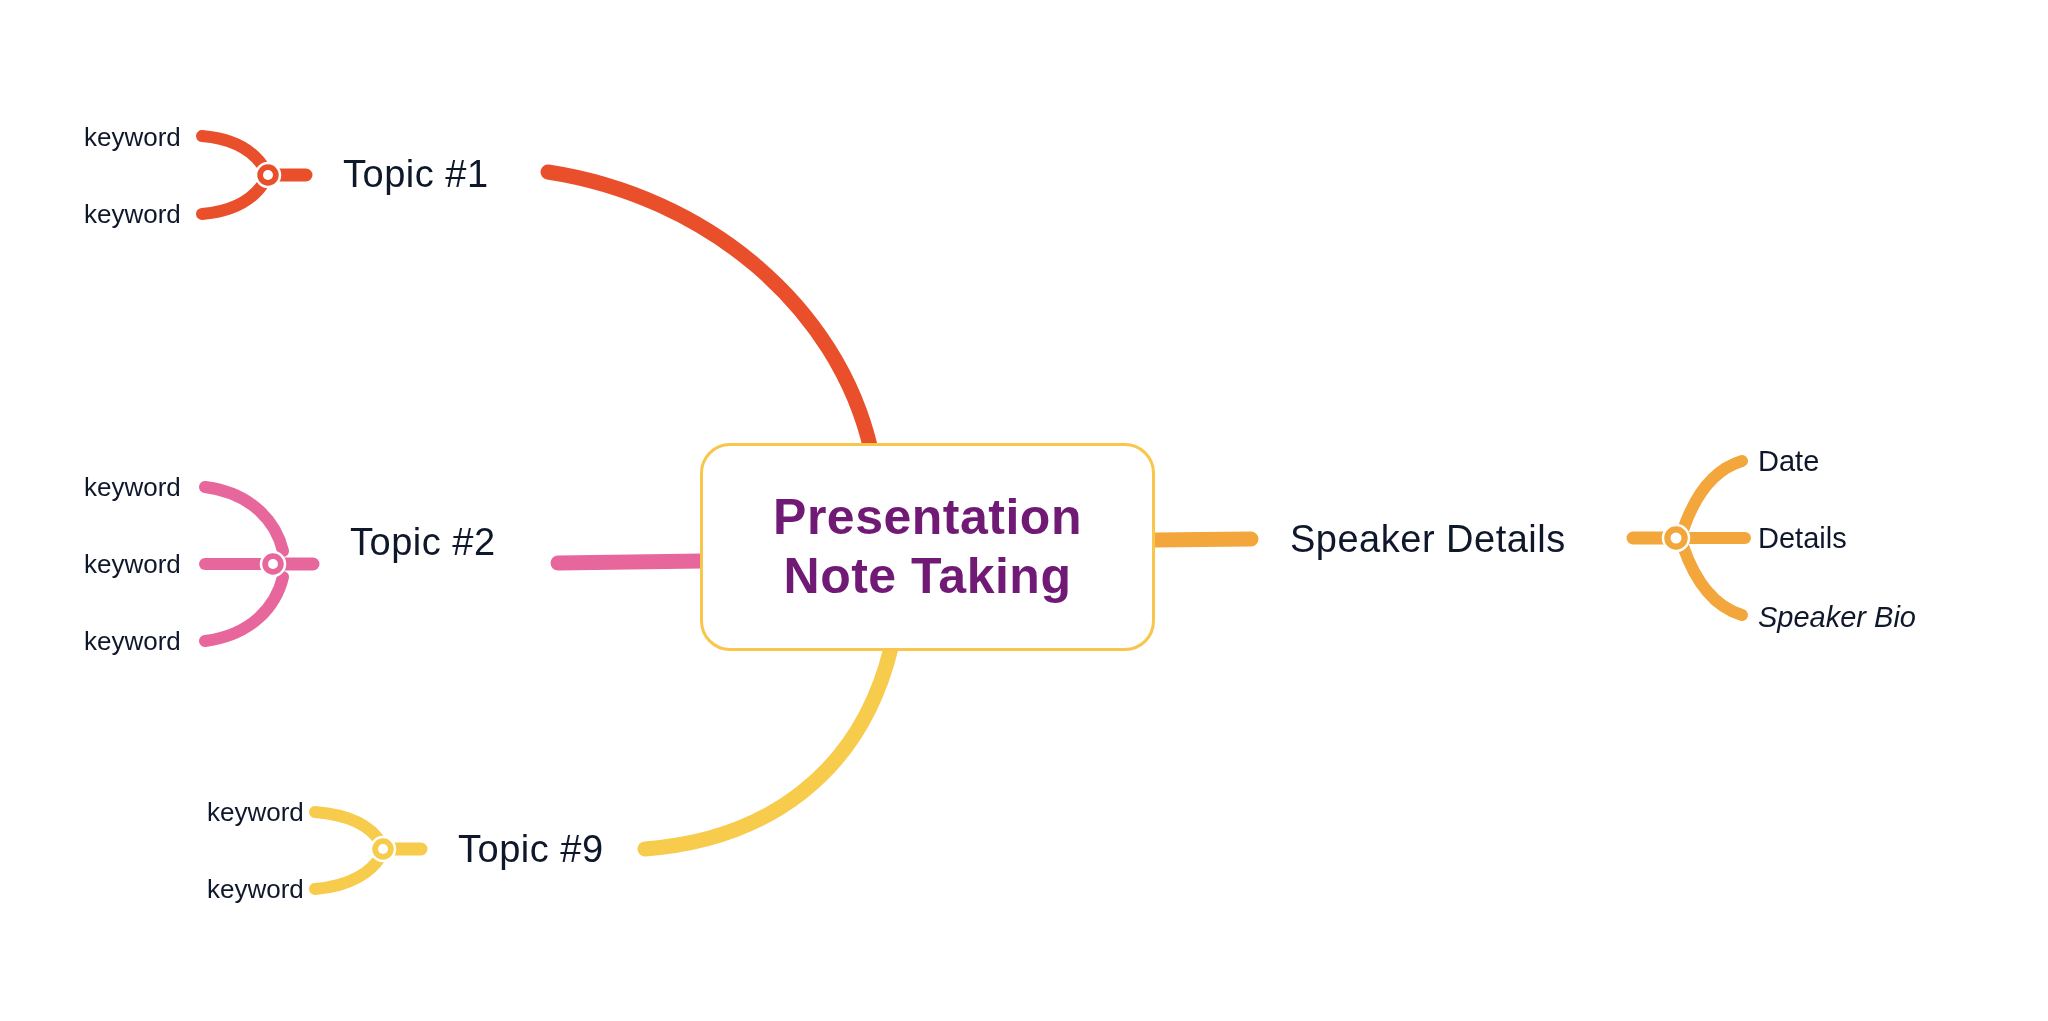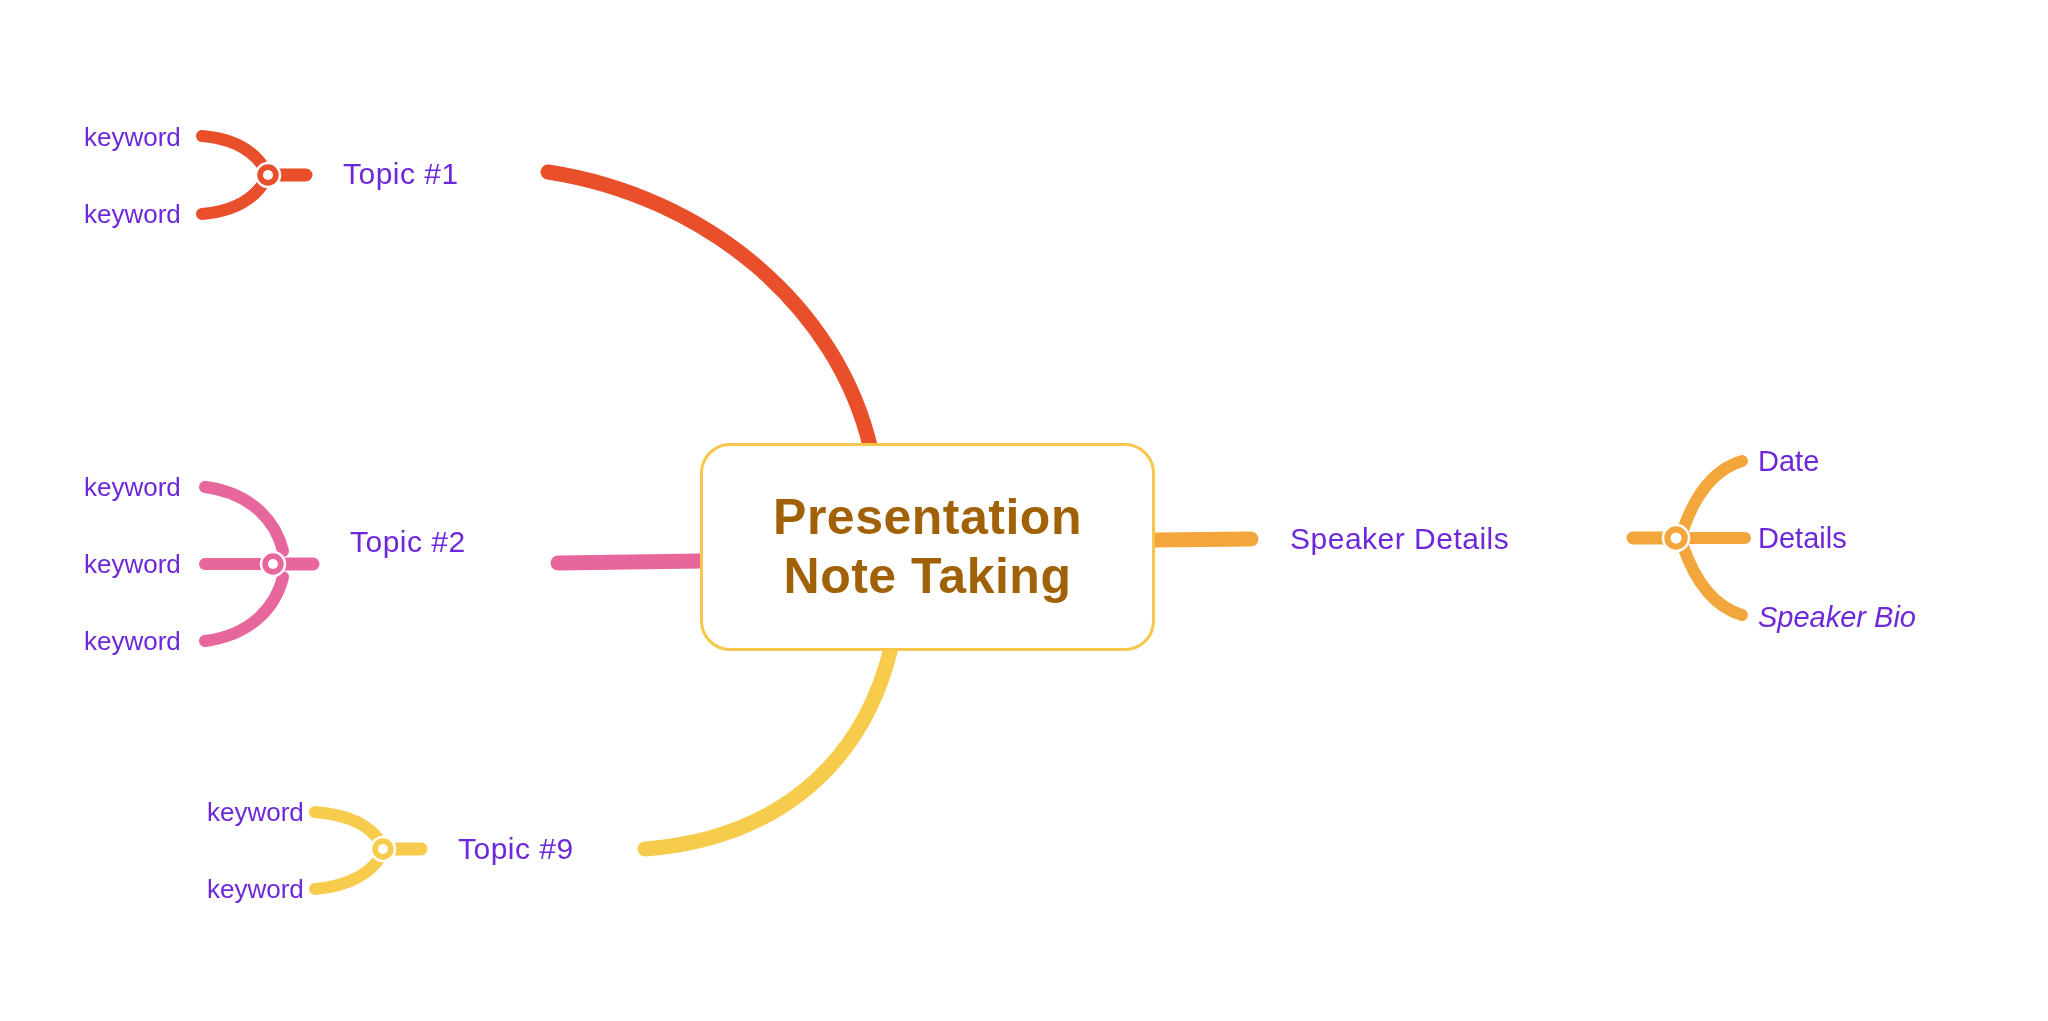--- a/index.html
+++ b/index.html
@@ -16,26 +16,26 @@
     overflow: hidden;
   }
   svg.links {
     position: absolute;
     left: 0; top: 0;
     z-index: 1;
   }
   .label {
     position: absolute;
     transform: translateY(-50%);
-    color: #6d28d9;
+    color: #0f172a;
     white-space: nowrap;
     z-index: 2;
   }
   .topic-label {
-    font-size: 30px;
+    font-size: 38px;
     letter-spacing: 0.5px;
   }
   .keyword-label {
     font-size: 26px;
   }
   .child-label {
     font-size: 29px;
     text-align: right;
   }
   .central-box {
@@ -98,21 +98,21 @@
     <path d="M 1155 540 L 1251 539" stroke-width="15" stroke-linecap="round" stroke="#F3A63C"></path>
     <path d="M 1633 538 L 1670 538" stroke-width="13" stroke-linecap="round" stroke="#F3A63C"></path>
     <path d="M 1683 530 C 1694 498 1712 470 1742 461" stroke-width="12" stroke-linecap="round" stroke="#F3A63C"></path>
     <path d="M 1680 538 L 1745 538" stroke-width="12" stroke-linecap="round" stroke="#F3A63C"></path>
     <path d="M 1683 546 C 1694 578 1712 606 1742 615" stroke-width="12" stroke-linecap="round" stroke="#F3A63C"></path>
     <circle cx="1676" cy="538" r="13" stroke="#ffffff" stroke-width="2.5" fill="#F3A63C"></circle>
     <circle cx="1676" cy="538" r="5.5" fill="#ffffff"></circle>
   </svg>
 
   <div class="central-box" style="border-color: rgb(247, 198, 75);">
-    <div class="central-title" style="color: #a16207;">Presentation
+    <div class="central-title" style="color: #701a75;">Presentation
 Note Taking</div>
   </div>
 
   <div class="label keyword-label" style="left:84px; top:137px;">keyword</div>
   <div class="label keyword-label" style="left:84px; top:214px;">keyword</div>
   <div class="label topic-label" style="left:343px; top:174px;">Topic #1</div>
 
   <div class="label keyword-label" style="left:84px; top:487px;">keyword</div>
   <div class="label keyword-label" style="left:84px; top:564px;">keyword</div>
   <div class="label keyword-label" style="left:84px; top:641px;">keyword</div>

